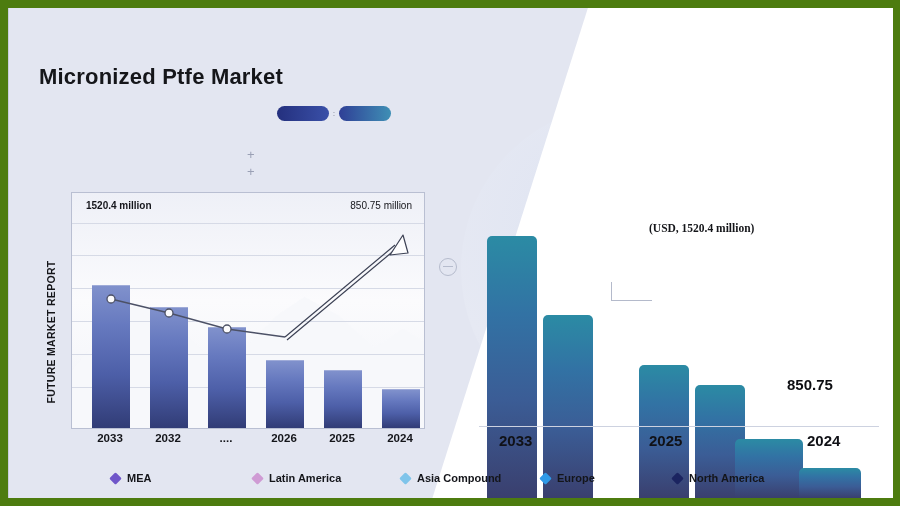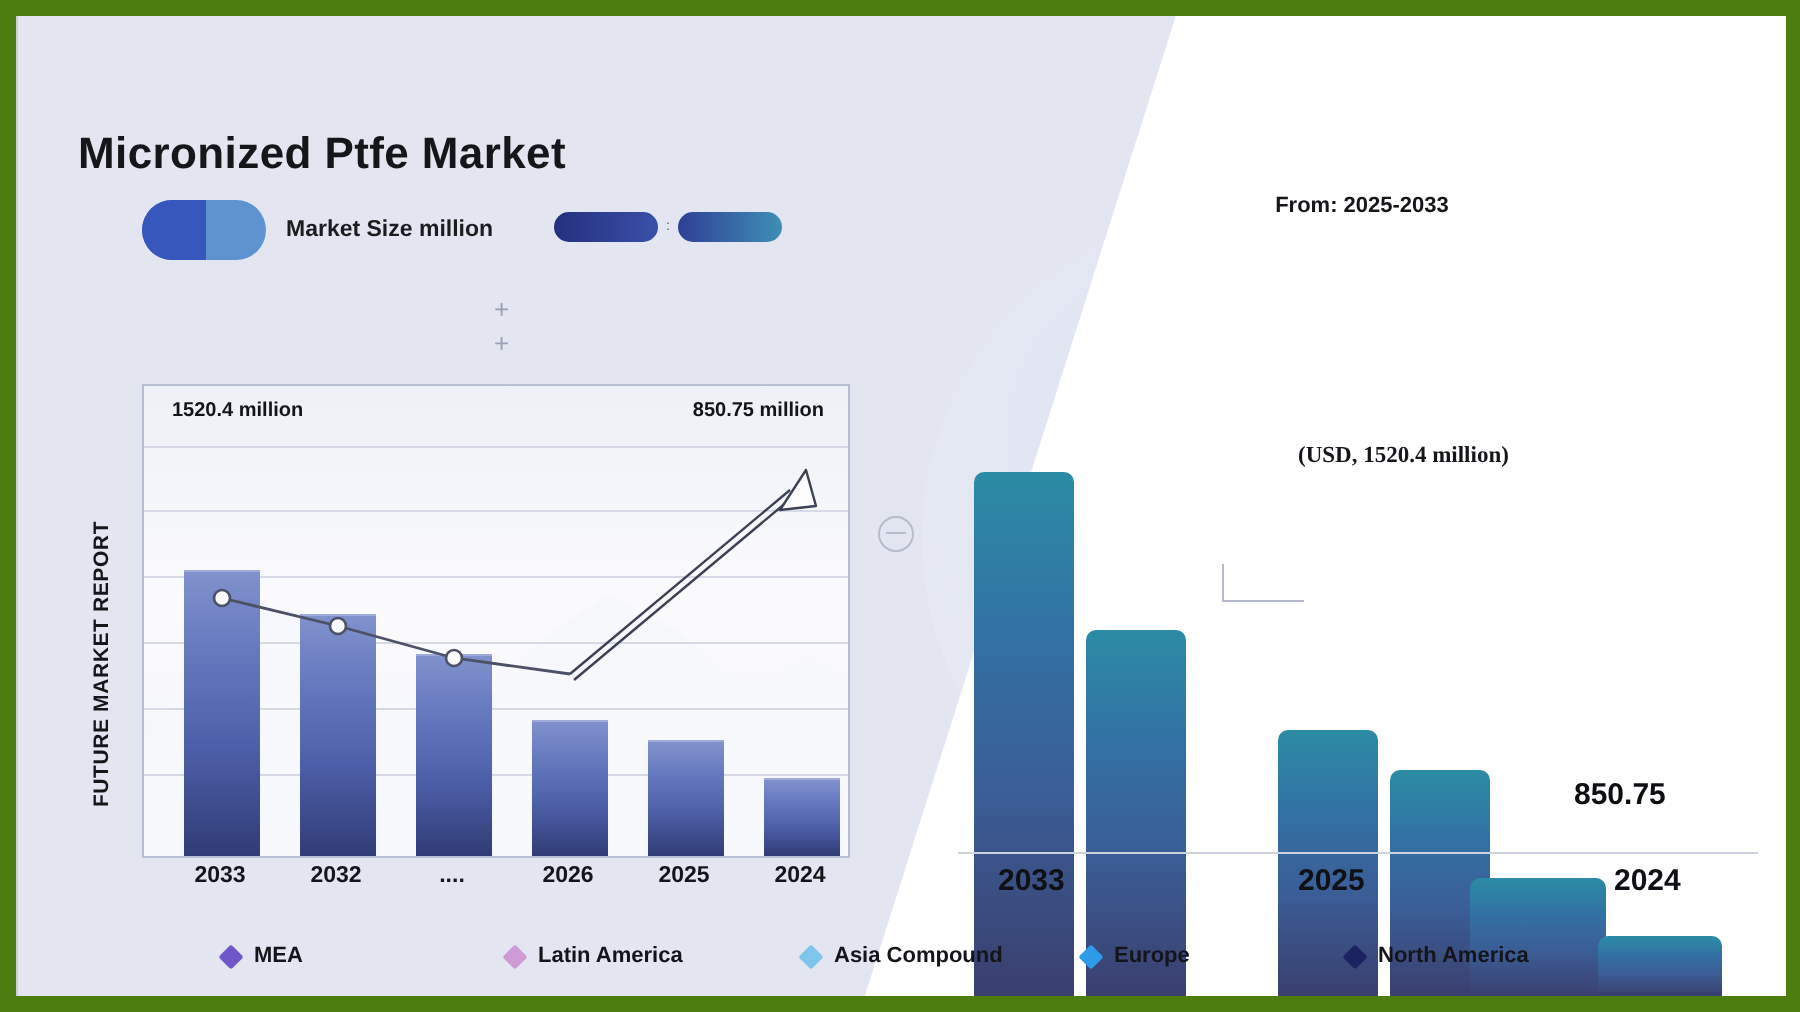--- a/index.html
+++ b/index.html
@@ -90,21 +90,21 @@
   .mtn{
     position:absolute;left:0;bottom:0;width:100%;height:160px;
     background:#f7f8fb;
     clip-path:polygon(0 100%,0 64%,9% 40%,18% 22%,26% 26%,34% 45%,42% 62%,50% 48%,58% 30%,66% 18%,76% 30%,86% 50%,94% 38%,100% 46%,100% 100%);
     opacity:.95;
   }
   .lbl-left{
     position:absolute;left:14px;top:7px;font-size:10px;font-weight:bold;color:#14151a;
   }
   .lbl-right{
-    position:absolute;right:12px;top:7px;font-size:10px;font-weight:bold;color:#14151a;
+    position:absolute;right:12px;top:7px;font-size:10px;font-weight:normal;color:#14151a;
   }
   .bar-l{
     position:absolute;bottom:0;width:38px;
     background:linear-gradient(180deg,#8091cc 0%,#6679bf 28%,#4d5fa8 62%,#313c76 100%);
     border-top:1px solid #9fabd8;
   }
   .watermark{position:absolute;color:#ccd2e0;font-size:12px;}
 
   .xlabels{
     position:absolute;left:62px;top:424px;width:352px;height:20px;
@@ -142,21 +142,21 @@
     position:absolute;bottom:0;border-radius:5px 5px 0 0;
     background:linear-gradient(180deg,#2b8ba4 0%,#3272a4 30%,#3b5d96 62%,#3a3f6e 100%);
   }
   .baseline{
     position:absolute;left:470px;top:418px;width:400px;height:1px;background:#cdd2e0;
   }
   .xlabels-r{position:absolute;left:462px;top:424px;width:420px;height:22px;}
   .xlabels-r span{position:absolute;font-size:15px;font-weight:bold;color:#101116;}
   .dlabel{
     position:absolute;left:778px;top:368px;
-    font-size:15px;font-weight:bold;color:#0d0e12;margin-top:13px;
+    font-size:15px;font-weight:bold;color:#0d0e12;
   }
   .tick-mark{
     position:absolute;left:602px;top:274px;width:40px;height:18px;
     border-left:1px solid #b4bacb;border-bottom:1px solid #b4bacb;
   }
   .circ-minus{
     position:absolute;left:430px;top:250px;width:16px;height:16px;
     border:1px solid #b6bccd;border-radius:50%;
   }
   .circ-minus:after{
@@ -168,24 +168,20 @@
 
 <div id="slide">
 
   <div class="card">
     <div class="blob"></div>
     <div class="wedge"></div>
     <div class="wedge2"></div>
 
     <div class="left-title">Micronized Ptfe  Market</div>
 
-    <div class="ms-legend">
-      <div class="capsule"></div>
-      <div class="ms-label">Market Size million</div>
-    </div>
 
     <div class="pill-pair">
       <div class="pill pill-a"></div>
       <div class="pill-sep">:</div>
       <div class="pill pill-b"></div>
     </div>
 
     <div class="plus-marks">+<br>+</div>
 
     <div class="vaxis-title">FUTURE MARKET REPORT</div>
@@ -230,21 +226,20 @@
 
     <div class="xlabels">
       <span style="left:8px;  width:62px">2033</span>
       <span style="left:66px; width:62px">2032</span>
       <span style="left:124px;width:62px">....</span>
       <span style="left:182px;width:62px">2026</span>
       <span style="left:240px;width:62px">2025</span>
       <span style="left:298px;width:62px">2024</span>
     </div>
 
-    <div class="right-sub">From: 2025-2033</div>
     <div class="cagr-note">(USD, 1520.4 million)</div>
 
     <div class="tick-mark"></div>
 
     <div class="bar-r" style="left:478px; width:50px; height:262px"></div>
     <div class="bar-r" style="left:534px; width:50px; height:183px"></div>
     <div class="bar-r" style="left:630px; width:50px; height:133px"></div>
     <div class="bar-r" style="left:686px; width:50px; height:113px"></div>
     <div class="bar-r" style="left:726px; width:68px; height:59px"></div>
     <div class="bar-r" style="left:790px; width:62px; height:30px"></div>

